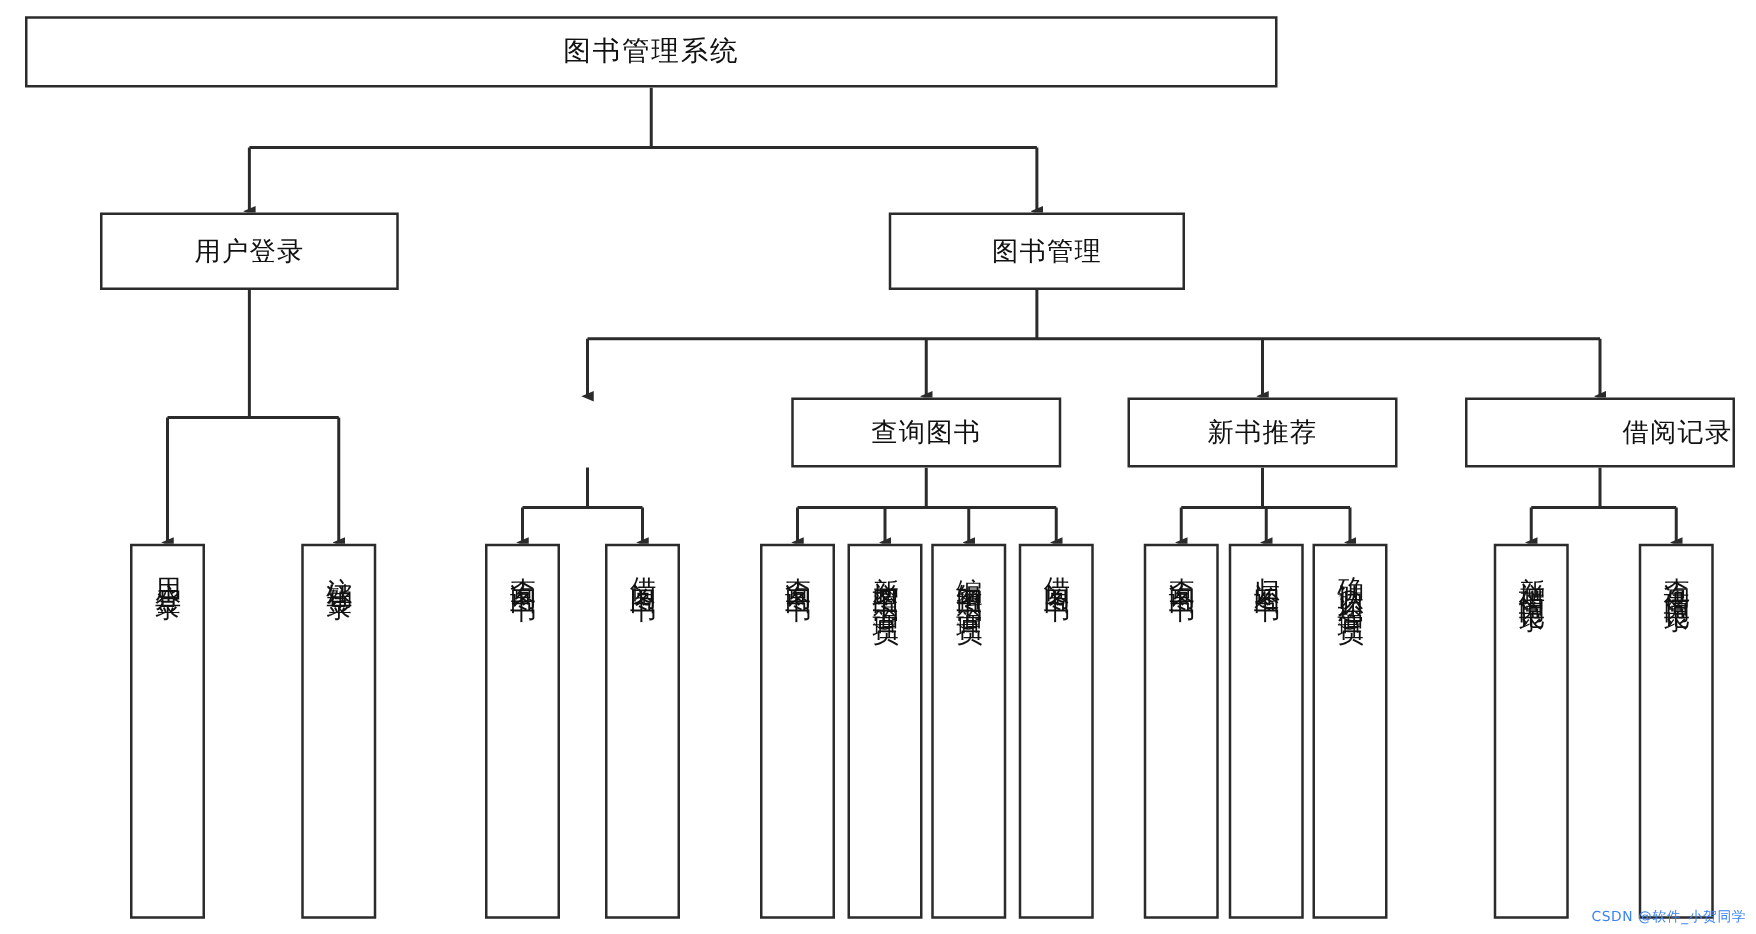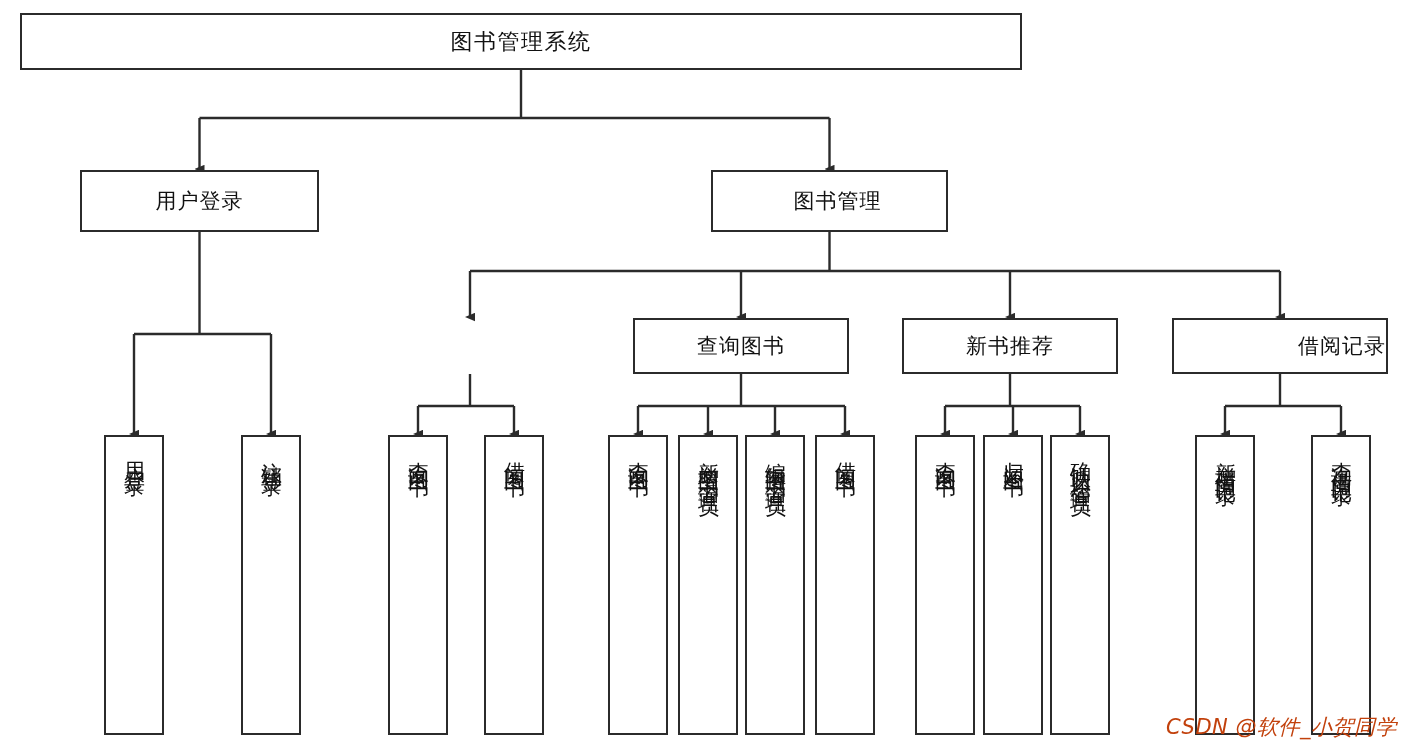--- a/index.html
+++ b/index.html
@@ -62,25 +62,24 @@
     font-size: 21px;
     writing-mode: vertical-rl;
     text-orientation: upright;
     letter-spacing: 5px;
     line-height: 1;
   }
   #watermark {
     position: absolute;
     right: 8px;
     bottom: 6px;
-    font-size: 21px;
-    color: #c2410c;
+    font-size: 11px;
+    color: #3b82f6;
     letter-spacing: 0.5px;
     user-select: none;
-    font-style: italic;
   }
 </style>
 </head>
 <body>
 
 <div id="canvas">
 
   <svg id="edges" viewBox="0 0 1405 747" width="1405" height="747" xmlns="http://www.w3.org/2000/svg">
     <defs>
       <marker id="arrow" markerWidth="10" markerHeight="10" refX="4.2" refY="5" orient="auto" markerUnits="userSpaceOnUse">

